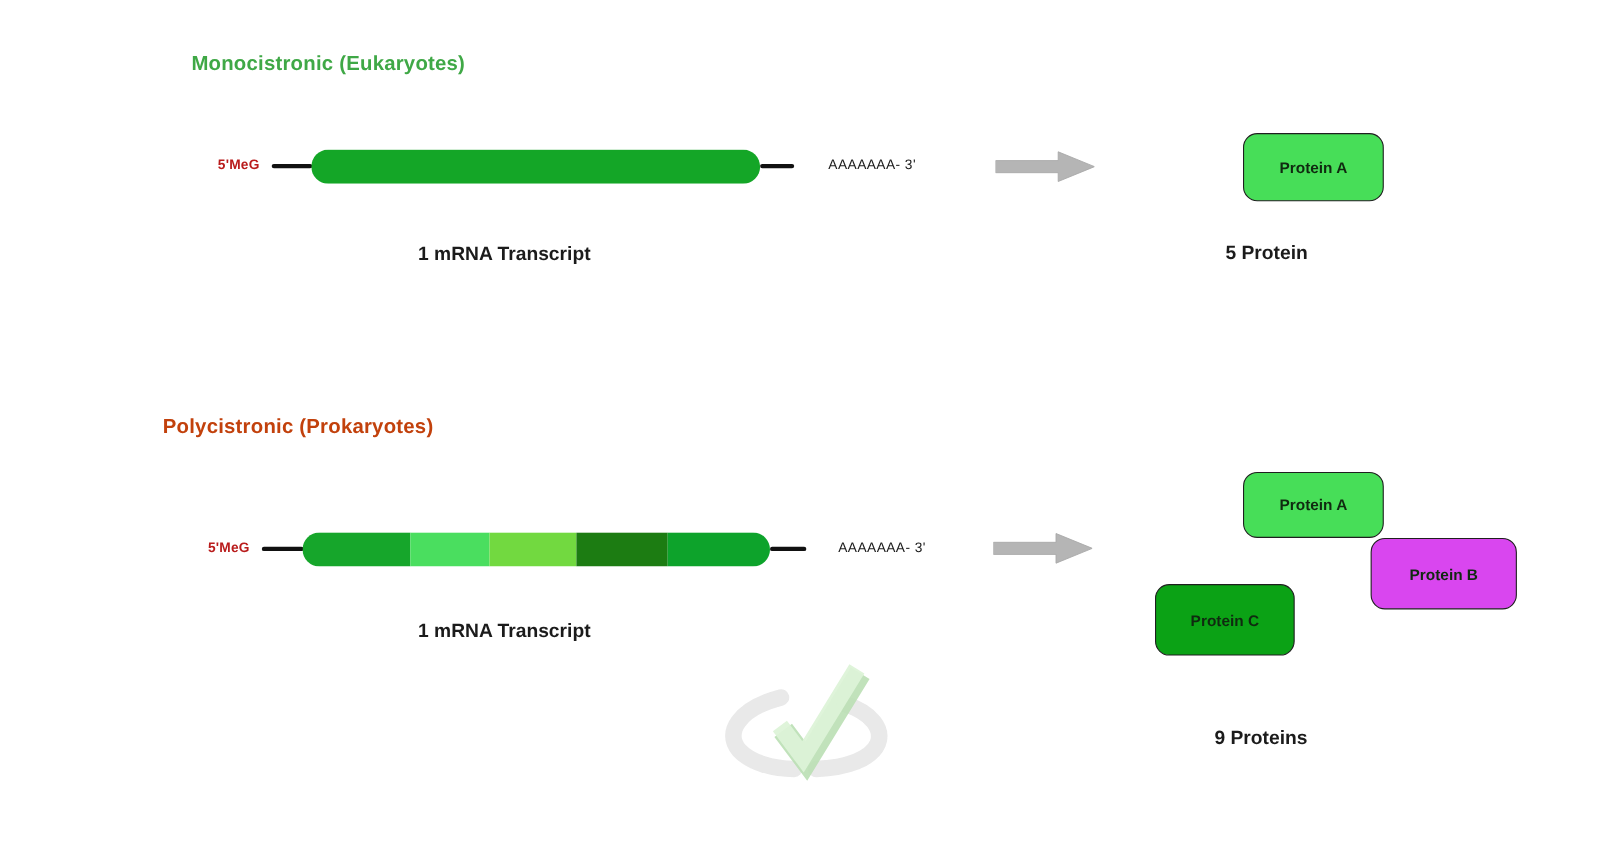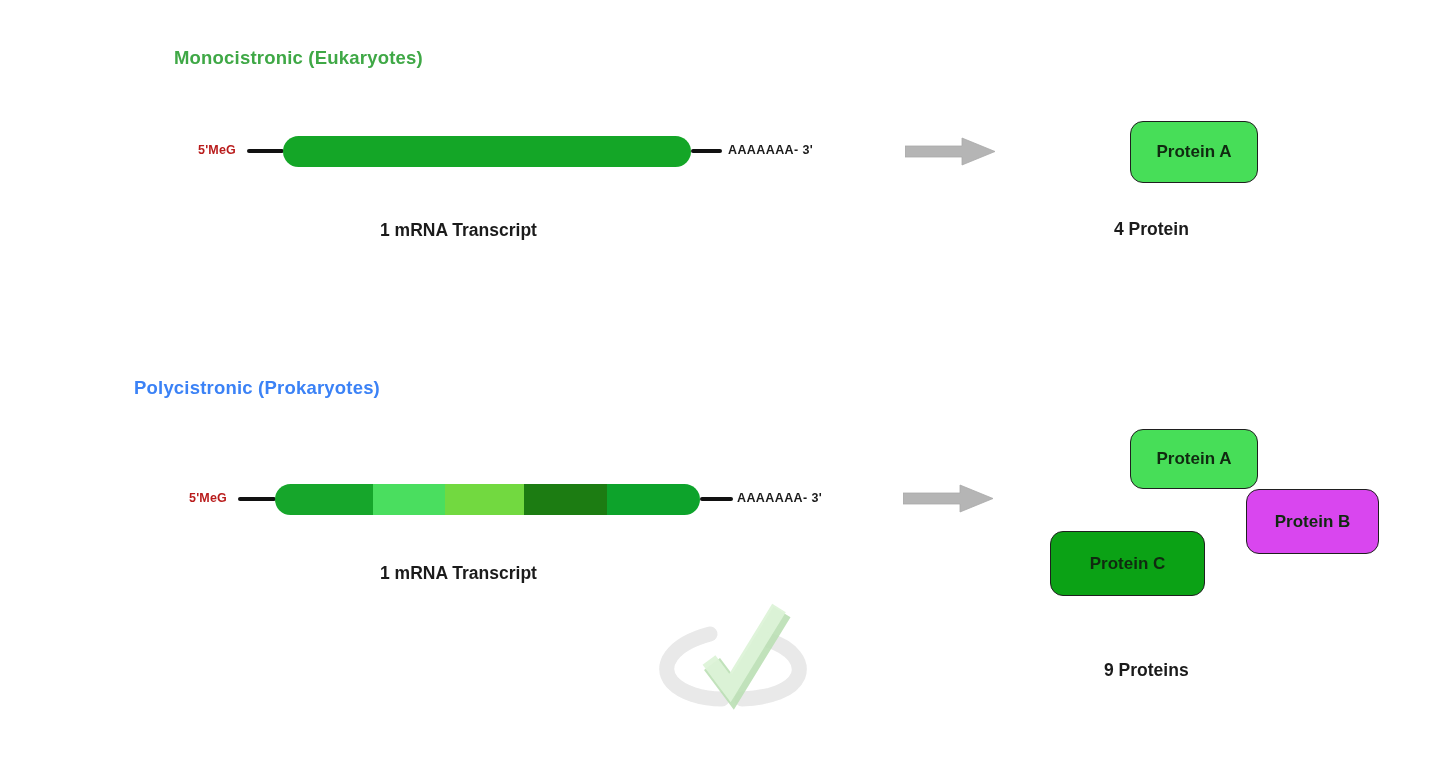--- a/index.html
+++ b/index.html
@@ -8,34 +8,34 @@
     font-family:"Liberation Sans","DejaVu Sans",sans-serif;color:#1d1d1d;
   }
   .abs{position:absolute;}
   .section-title{
     font-size:18.5px;font-weight:700;letter-spacing:.2px;white-space:nowrap;
   }
   .cap-label{
     font-size:12.5px;font-weight:700;color:#b91c1c;white-space:nowrap;letter-spacing:.2px;
   }
   .tail-label{
-    font-size:12.5px;font-weight:700;color:#1b1b1b;white-space:nowrap;letter-spacing:.4px;
+    font-size:12.5px;font-weight:400;color:#1b1b1b;white-space:nowrap;letter-spacing:.4px;margin-left:25px;
   }
   .strand-line{height:4px;background:#111;border-radius:2px;}
   .mrna-bar{
     height:31px;border-radius:15.5px;overflow:hidden;display:flex;
   }
   .mrna-bar .seg{height:100%;}
   .seg1{width:23.1%;} .seg2{width:16.9%;} .seg3{width:18.6%;} .seg4{width:19.5%;} .seg5{width:21.9%;}
   .caption{
     font-size:17.5px;font-weight:700;color:#1b1b1b;text-align:left;white-space:nowrap;
   }
   .protein-box{
     border:1px solid #1f1f1f;border-radius:13px;display:flex;align-items:center;justify-content:center;
-    font-size:17px;font-weight:700;color:#102a10;box-sizing:border-box;
+    font-size:14px;font-weight:700;color:#102a10;box-sizing:border-box;
   }
   .arrow-svg{display:block;}
   .watermark{opacity:.85;}
 </style>
 </head>
 <body>
 
 <div class="canvas">
 
   <div class="abs section-title" style="left: 130px; top: 47px; color: rgb(63, 168, 70); margin-left: 44px;">Monocistronic (Eukaryotes)</div>
@@ -55,23 +55,23 @@
   <div class="abs caption" style="left:380px;top:220px;width:230px;">1 mRNA Transcript</div>
 
   <svg class="abs arrow-svg" style="left:905px;top:137px;" width="90" height="29" viewBox="0 0 90 29">
     <polygon points="0,9 57,9 57,1 90,14.5 57,28 57,20 0,20" stroke="#a9a9a9" stroke-width="0.8" fill="#b5b5b5"></polygon>
   </svg>
 
   <div class="abs protein-box" style="left: 1130px; top: 121px; width: 128px; height: 62px; background: rgb(71, 222, 88);">
     <span>Protein A</span>
   </div>
 
-  <div class="abs caption" style="left:1114px;top:219px;width:160px;">4 Protein</div>
+  <div class="abs caption" style="left:1114px;top:219px;width:160px;">5 Protein</div>
 
-  <div class="abs section-title" style="left: 134px; top: 377px; color: #3b82f6;">Polycistronic (Prokaryotes)</div>
+  <div class="abs section-title" style="left: 148px; top: 377px; color: #c2410c;">Polycistronic (Prokaryotes)</div>
 
   <div class="abs cap-label" style="left:189px;top:491px;">5'MeG</div>
 
   <div class="abs strand-line" style="left:238px;top:497px;width:38px;"></div>
 
   <div class="abs mrna-bar" style="left:275px;top:484px;width:425px;">
     <div class="seg seg1" style="background: rgb(22, 166, 43);"></div>
     <div class="seg seg2" style="background: rgb(74, 222, 95);"></div>
     <div class="seg seg3" style="background: rgb(114, 217, 64);"></div>
     <div class="seg seg4" style="background: rgb(28, 124, 18);"></div>
@@ -89,21 +89,21 @@
   </svg>
 
   <div class="abs protein-box" style="left: 1130px; top: 429px; width: 128px; height: 60px; background: rgb(71, 222, 88);">
     <span>Protein A</span>
   </div>
 
   <div class="abs protein-box" style="left: 1246px; top: 489px; width: 133px; height: 65px; background: #d946ef;">
     <span>Protein B</span>
   </div>
 
-  <div class="abs protein-box" style="left: 1050px; top: 531px; width: 155px; height: 65px; background: rgb(11, 162, 21);">
+  <div class="abs protein-box" style="left: 1050px; top: 531px; width: 127px; height: 65px; background: rgb(11, 162, 21);">
     <span>Protein C</span>
   </div>
 
   <div class="abs caption" style="left:1104px;top:660px;width:200px;">9 Proteins</div>
 
   <svg class="abs watermark" style="left:650px;top:596px;" width="170" height="120" viewBox="0 0 170 120">
 
     <g fill="none" stroke-linecap="round" opacity="0.75">
       <path d="M 60 38 C 22 48, 8 70, 22 86 C 32 97, 52 103, 72 103" stroke-width="15" stroke="#dcdcdc"></path>
       <path d="M 92 103 C 120 102, 142 94, 148 80 C 153 67, 143 52, 118 44" stroke-width="15" stroke="#dcdcdc"></path>

